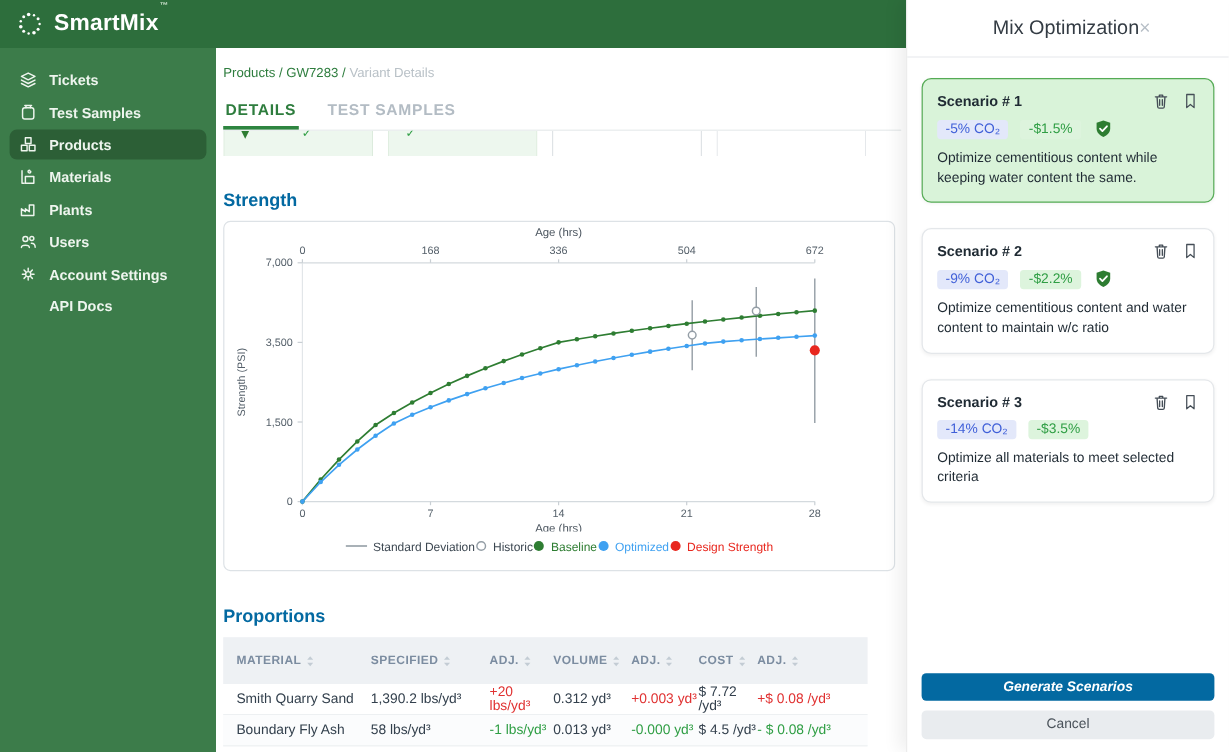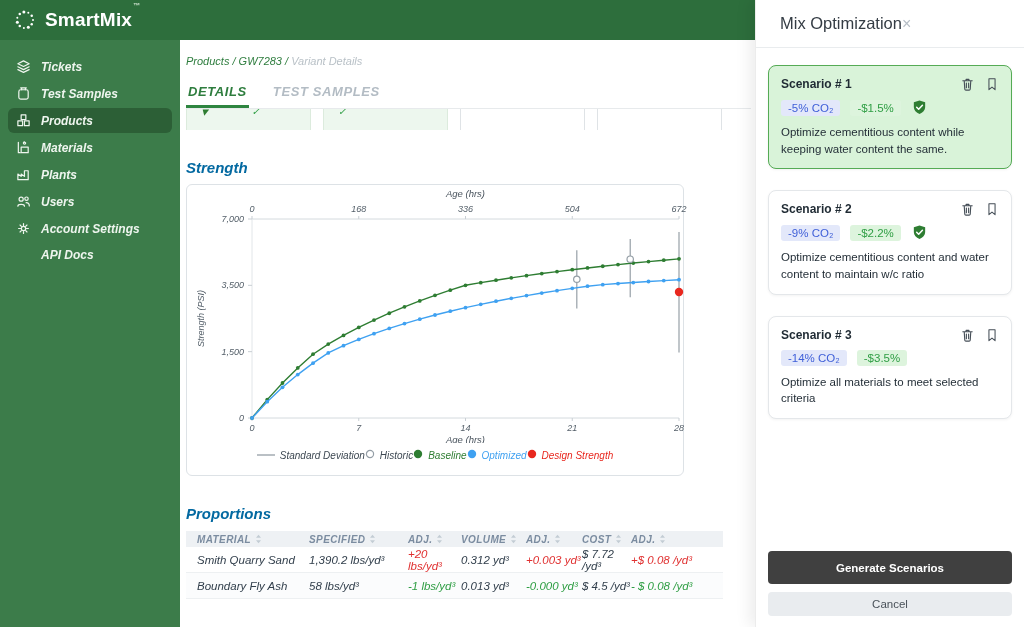--- a/index.html
+++ b/index.html
@@ -6,21 +6,21 @@
   html,body { width:1024px; height:627px; overflow:hidden; background:#fff;
     font-family:"Liberation Sans", sans-serif; }
   .app { display:flex; width:1024px; height:627px; }
 
   
   .left-col { width:755px; display:flex; flex-direction:column; }
   .topbar { height:40px; background:#2d6e3c; display:flex; align-items:center; padding-left:14px; flex:0 0 40px; }
   .logo { display:flex; align-items:center; gap:9px; }
   .logo-text { color:#fff; font-size:19px; font-weight:bold; letter-spacing:.2px; }
   .logo-tm { color:#cfe3cf; font-size:7px; vertical-align:top; position:relative; top:-7px; left:1px; }
-  .body-row { flex:1; display:flex; min-height:0;font-style:italic; }
+  .body-row { flex:1; display:flex; min-height:0; }
 
   
   .sidebar { width:180px; background:#3c7c4a; padding:12px 8px; flex:0 0 180px; }
   .side-item { display:flex; align-items:center; gap:10px; padding:5px 8px; margin:2px 0; border-radius:6px;
     color:#eef5ee; font-size:12px; font-weight:bold; cursor:pointer; }
   .side-item.active { background:#2c5f36; }
   .side-item .sicon { width:15px; height:15px; flex:0 0 15px; display:inline-flex; }
   .side-item.no-icon { padding-left:33px; }
 
   
@@ -37,58 +37,58 @@
   .stat-cards { display:flex; gap:12px; height:21px; overflow:hidden; width:537px; }
   .stat-card { width:125px; height:30px; border:1px solid #dfe3e6; border-top:none;
     border-radius:0 0 8px 8px; background:#fff; display:flex; gap:44px; padding:0 14px; align-items:flex-start; }
   .stat-card.tint { background:#edf7ee; border-color:#dcebdd; }
   .stat-glyph { color:#2f9e44; font-size:10px; line-height:10px; position:relative; top:-2px; }
   .stat-glyph.caret { color:#2e7d32; font-size:13px; }
 
   .section-h { color:#0369a1; font-size:15px; font-weight:bold; margin-top:29px; }
 
   
-  .chart-card { width:498px; height:292px; border:1px solid #dde2e6; border-radius:6px; margin-top:8px; background:#fff; }
+  .chart-card { width:560px; height:292px; border:1px solid #dde2e6; border-radius:6px; margin-top:8px; background:#fff; }
   svg text { font-family:"Liberation Sans", sans-serif; }
   .legend { display:flex; justify-content:center; align-items:center; margin-top:2px; font-size:10px; }
   .legend-item { display:flex; align-items:center; gap:5px; }
 
   
   .ptable { width:537px; margin-top:9px; font-size:11.5px; }
   .trow { display:grid; grid-template-columns:112px 99px 53px 65px 56px 49px 1fr; padding:0 11px; align-items:center; }
-  .thead { background:#eef1f4; height:16px; color:#7b8ca0; font-size:10px; font-weight:bold; letter-spacing:.4px; }
+  .thead { background:#eef1f4; height:39px; color:#7b8ca0; font-size:10px; font-weight:bold; letter-spacing:.4px; }
   .thead .hcell { display:flex; align-items:center; gap:4px; cursor:pointer; }
   .tbody-row { height:26px; border-bottom:1px solid #edf0f2; color:#33404d; }
   .tbody-row:nth-child(2) { background:#fbfcfd; }
   .cell.red { color:#e03131; }
   .cell.green { color:#2f9e44; }
 
   
   .panel { width:269px; background:#fff; border-left:1px solid #ececec; box-shadow:-6px 0 14px rgba(0,0,0,.07);
     display:flex; flex-direction:column; position:relative; z-index:2; }
-  .panel-head { height:48px; display:flex; align-items:center; justify-content:flex-start;
+  .panel-head { height:48px; display:flex; align-items:center; justify-content:center;
     padding:0 18px 0 24px; border-bottom:1px solid #e9ecee; }
   .panel-title { font-size:16.5px; color:#343c44; }
   .panel-close { color:#b6bec6; font-size:16px; cursor:pointer; line-height:1; }
   .panel-body { padding:17px 12px 0; display:flex; flex-direction:column; gap:21px; }
   .scenario-card { border:1px solid #e4e7ea; border-radius:8px; padding:10px 12px 11px; background:#fff;
     box-shadow:0 1px 3px rgba(0,0,0,.05); cursor:pointer; }
   .scenario-card.highlighted { background:#d9f3d9; border-color:#55ab55; }
   .sc-top { display:flex; justify-content:space-between; align-items:center; }
   .sc-title { font-size:12px; font-weight:bold; color:#1f2a33; }
   .sc-icons { display:flex; gap:10px; align-items:center; }
   .sc-badges { display:flex; gap:10px; align-items:center; margin-top:7px; }
   .badge { font-size:11.5px; padding:2px 7px; border-radius:3px; }
   .badge.co2 { background:#e3e8fa; color:#3f5fd8; }
   .badge.cost { background:#ddf4dd; color:#2f9e44; }
   .sc-desc { font-size:11.5px; color:#1f2a33; line-height:1.45; margin-top:8px; }
   .panel-actions { margin-top:auto; padding:0 12px 11px; display:flex; flex-direction:column; gap:8px; }
   .btn { border:none; border-radius:4px; font-size:11.5px; cursor:pointer;
     font-family:"Liberation Sans", sans-serif; }
-  .btn.primary { background:#404040; color:#fff; font-weight:bold; height:33px; }
+  .btn.primary { background:#0369a1; color:#fff; font-weight:bold; height:23px;font-style:italic; }
   .btn.secondary { background:#e9ecef; color:#4a525a; height:24px; }
 </style>
 </head>
 <body>
 
 <div class="app">
   <div class="left-col">
 
     <div class="topbar">
       <div class="logo">

